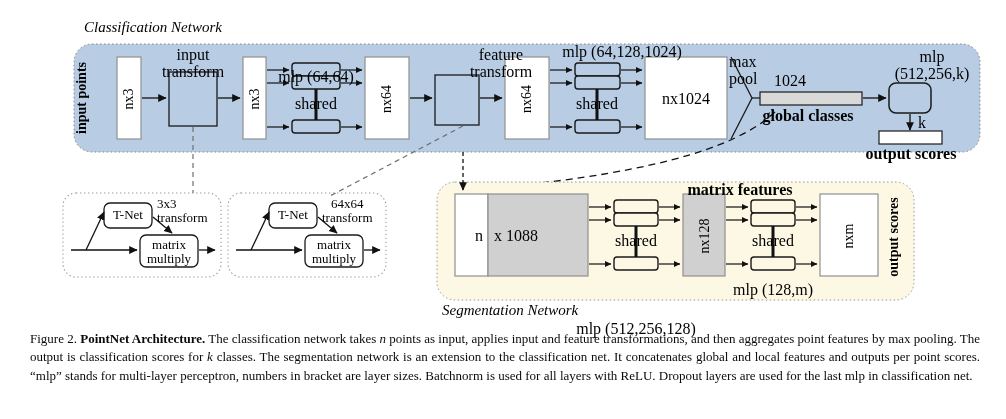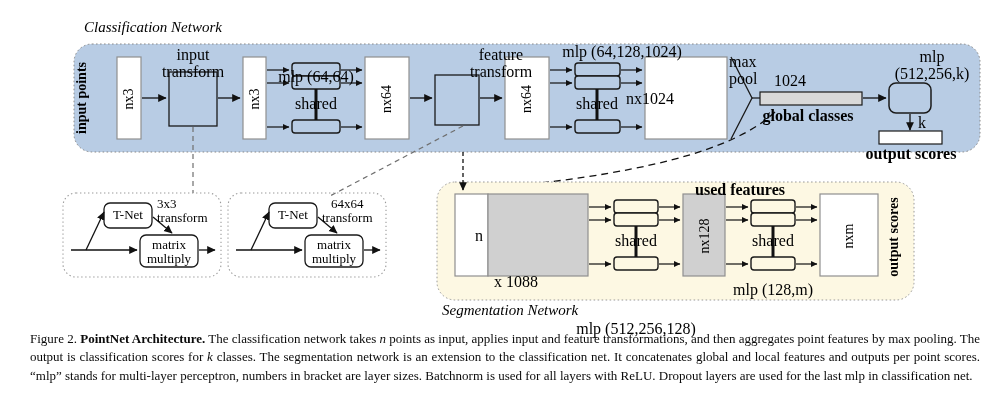--- a/index.html
+++ b/index.html
@@ -192,21 +192,21 @@
   </svg>
 
   <div class="lbl it" style="left:84px; top:20px;">Classification Network</div>
   <div class="lbl it" style="left:442px; top:303px;">Segmentation Network</div>
 
   <div class="vert b" style="left:82px; top:98px; transform:translate(-50%,-50%) rotate(-90deg); font-size:14px;">input points</div>
   <div class="vert" style="left:129px; top:99px; transform:translate(-50%,-50%) rotate(-90deg);">nx3</div>
   <div class="vert" style="left:255px; top:99px; transform:translate(-50%,-50%) rotate(-90deg);">nx3</div>
   <div class="vert" style="left:387px; top:99px; transform:translate(-50%,-50%) rotate(-90deg);">nx64</div>
   <div class="vert" style="left:527px; top:99px; transform:translate(-50%,-50%) rotate(-90deg);">nx64</div>
-  <div class="lbl c" style="left:650px; top:91px;">nx1024</div>
+  <div class="lbl c" style="left:686px; top:91px;">nx1024</div>
 
   <div class="lbl c two-line" style="left:193px; top:46px;">input
 transform</div>
   <div class="lbl c" style="left:316px; top:44px;margin-top:25px;">mlp (64,64)</div>
   <div class="lbl c" style="left:316px; top:96px;">shared</div>
   <div class="lbl c two-line" style="left:457px; top:46px;margin-left:44px;">feature
 transform</div>
   <div class="lbl c" style="left:622px; top:44px;">mlp (64,128,1024)</div>
   <div class="lbl c" style="left:597px; top:96px;">shared</div>
   <div class="lbl two-line" style="left:729px; top:53px;">max
@@ -224,24 +224,24 @@
   <div class="lbl c small two-line" style="left:169px; top:238px; text-align:center;">matrix
 multiply</div>
 
   <div class="lbl c small" style="left:293px; top:208px;">T-Net</div>
   <div class="lbl small two-line" style="left:322px; top:197px;text-align:center;">64x64
 transform</div>
   <div class="lbl c small two-line" style="left:334px; top:238px; text-align:center;">matrix
 multiply</div>
 
   <div class="lbl" style="left:475px; top:228px;">n</div>
-  <div class="lbl" style="left:494px; top:228px;margin-top:46px;">x 1088</div>
+  <div class="lbl" style="left:494px; top:228px;">x 1088</div>
   <div class="lbl c" style="left:636px; top:233px;">shared</div>
   <div class="lbl c" style="left:636px; top:282px;margin-top:39px;">mlp (512,256,128)</div>
-  <div class="lbl c bold" style="left:740px; top:182px;">used features</div>
+  <div class="lbl c bold" style="left:740px; top:182px;">matrix features</div>
   <div class="vert" style="left:705px; top:236px; transform:translate(-50%,-50%) rotate(-90deg);">nx128</div>
   <div class="lbl c" style="left:773px; top:233px;">shared</div>
   <div class="lbl c" style="left:773px; top:282px;">mlp (128,m)</div>
   <div class="vert" style="left:849px; top:236px; transform:translate(-50%,-50%) rotate(-90deg);">nxm</div>
   <div class="vert b" style="left:894px; top:237px; transform:translate(-50%,-50%) rotate(-90deg); font-size:14px;">output scores</div>
 
 </div>
 
 <div class="caption">
   <span>Figure 2. </span><b>PointNet Architecture.</b><span> The classification network takes </span><i>n</i><span> points as input, applies input and feature transformations, and then aggregates point features by max pooling. The output is classification scores for </span><i>k</i><span> classes. The segmentation network is an extension to the classification net. It concatenates global and local features and outputs per point scores. “mlp” stands for multi-layer perceptron, numbers in bracket are layer sizes. Batchnorm is used for all layers with ReLU. Dropout layers are used for the last mlp in classification net.</span>

